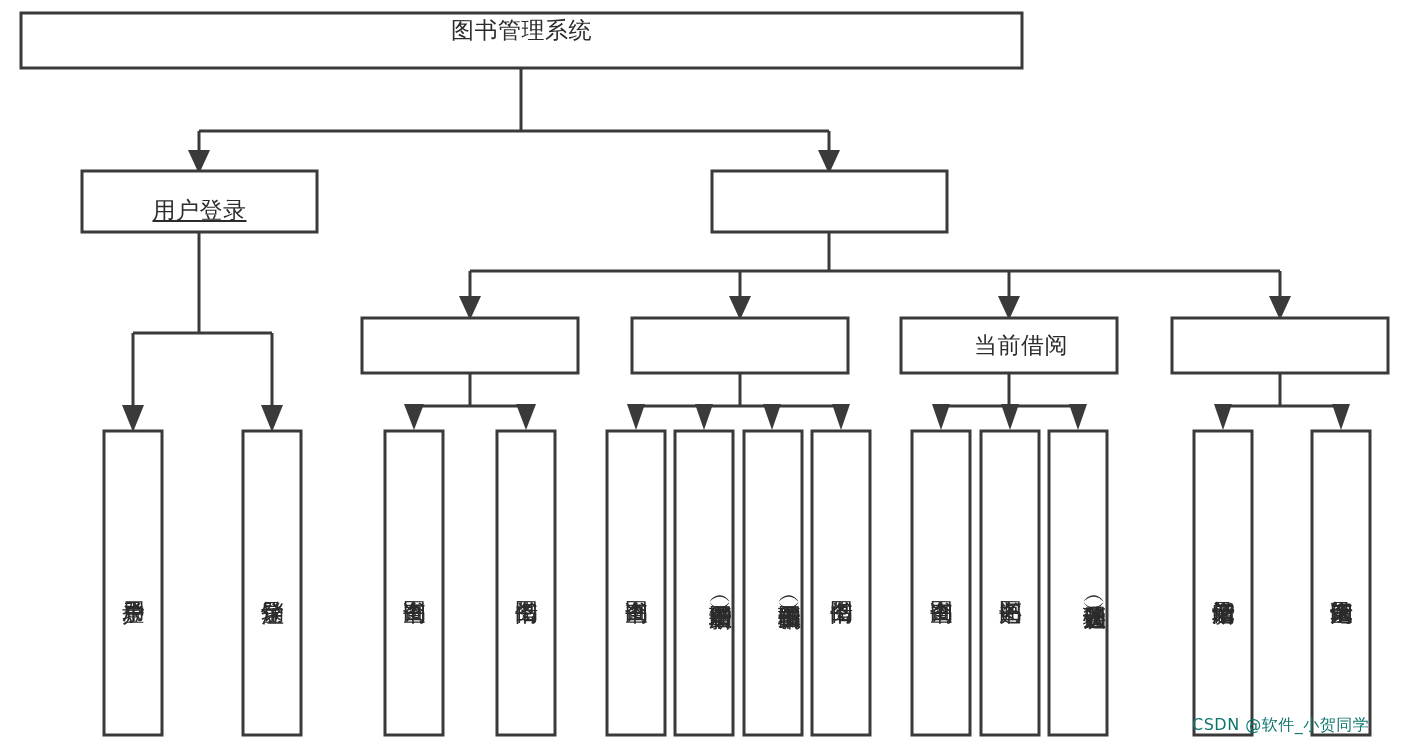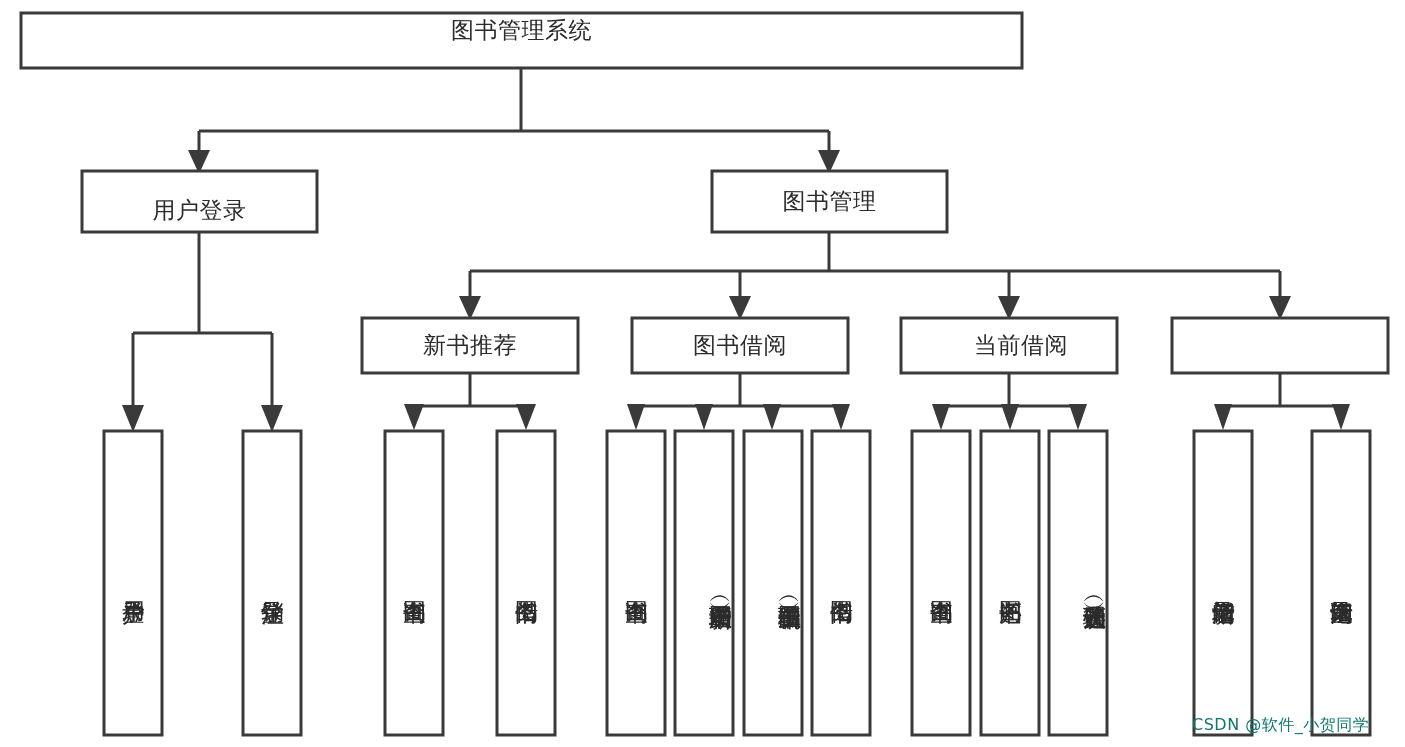--- a/index.html
+++ b/index.html
@@ -190,25 +190,22 @@
       <rect class="node-box" x="981" y="431" width="58" height="304"></rect>
       <rect class="node-box" x="1049" y="431" width="58" height="304"></rect>
 
       <rect class="node-box" x="1194" y="431" width="58" height="304"></rect>
       <rect class="node-box" x="1312" y="431" width="58" height="304"></rect>
     </g>
   </svg>
 
   <div class="h-label" style="left:21px; top:3px; width:1001px; height:55px;">图书管理系统</div>
 
-  <div class="h-label" style="left:82px; top:171px; width:235px; height:79px;">用户登录</div>
-  <div class="h-label" style="left:712px; top:171px; width:235px; height:61px;">图书管理</div>
-
-  <div class="h-label" style="left:362px; top:318px; width:216px; height:55px;">新书推荐</div>
-  <div class="h-label" style="left:632px; top:318px; width:216px; height:55px;">图书借阅</div>
+  <div class="h-label" style="left:82px; top:171px; width:235px; height:79px;text-decoration:underline;">用户登录</div>
+
   <div class="h-label" style="left:901px; top:318px; width:216px; height:55px;padding-left:12px;">当前借阅</div>
 
   <div class="v-label anchor-mid" style="left:104px; top:431px; width:58px; height:304px;">用户登录</div>
   <div class="v-label anchor-mid" style="left:243px; top:431px; width:58px; height:304px;">注销登录</div>
 
   <div class="v-label anchor-mid" style="left:385px; top:431px; width:58px; height:304px;">查询图书</div>
   <div class="v-label anchor-mid" style="left:497px; top:431px; width:58px; height:304px;">借阅图书</div>
 
   <div class="v-label anchor-mid" style="left:607px; top:431px; width:58px; height:304px;">查询图书</div>
   <div class="v-label anchor-top" style="left:675px; top:441px; width:58px; height:294px;">新增图书（管理员）</div>

